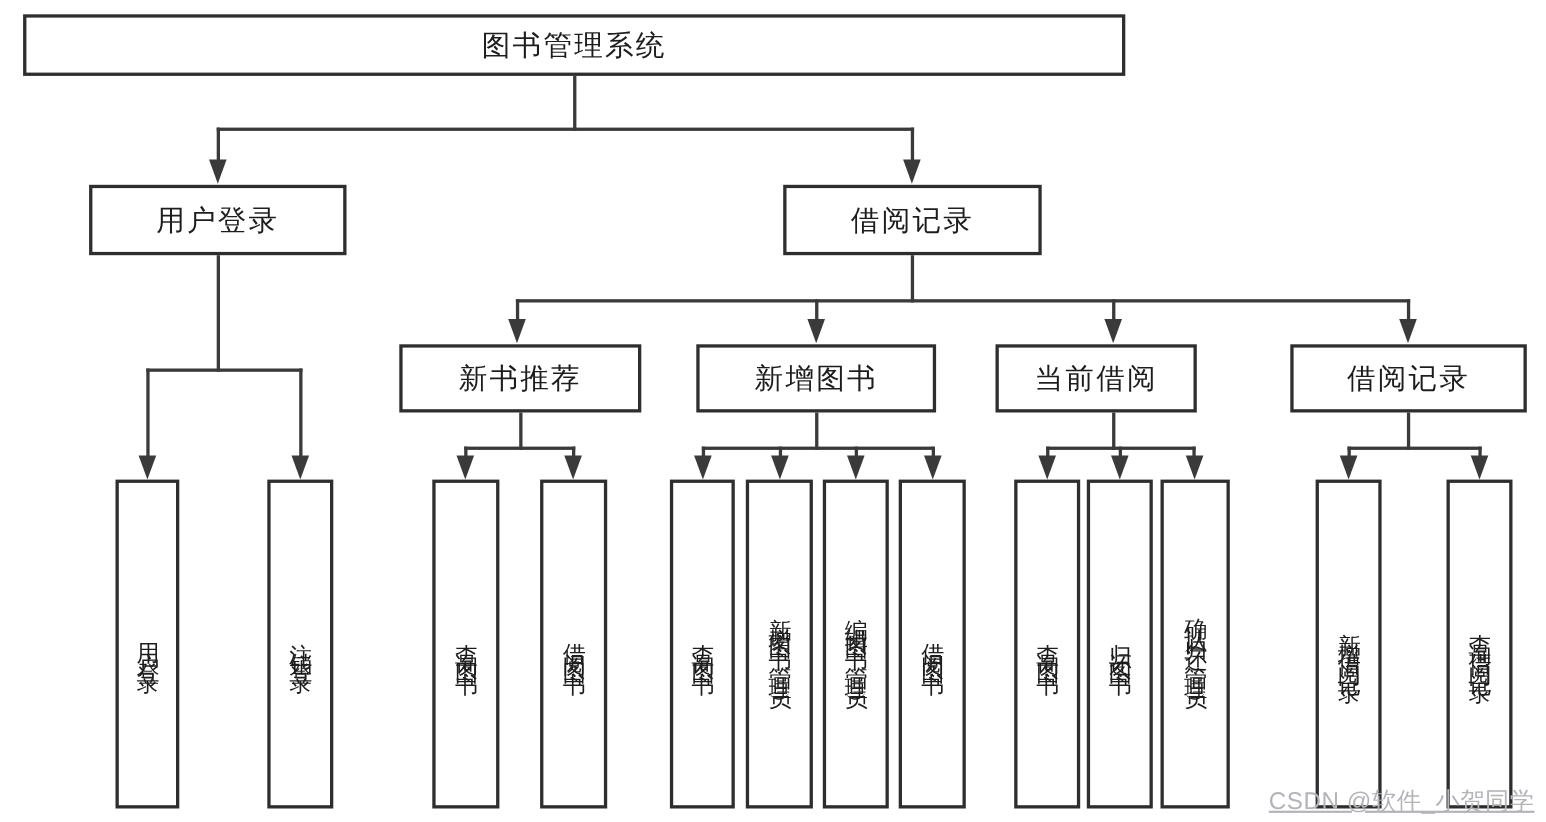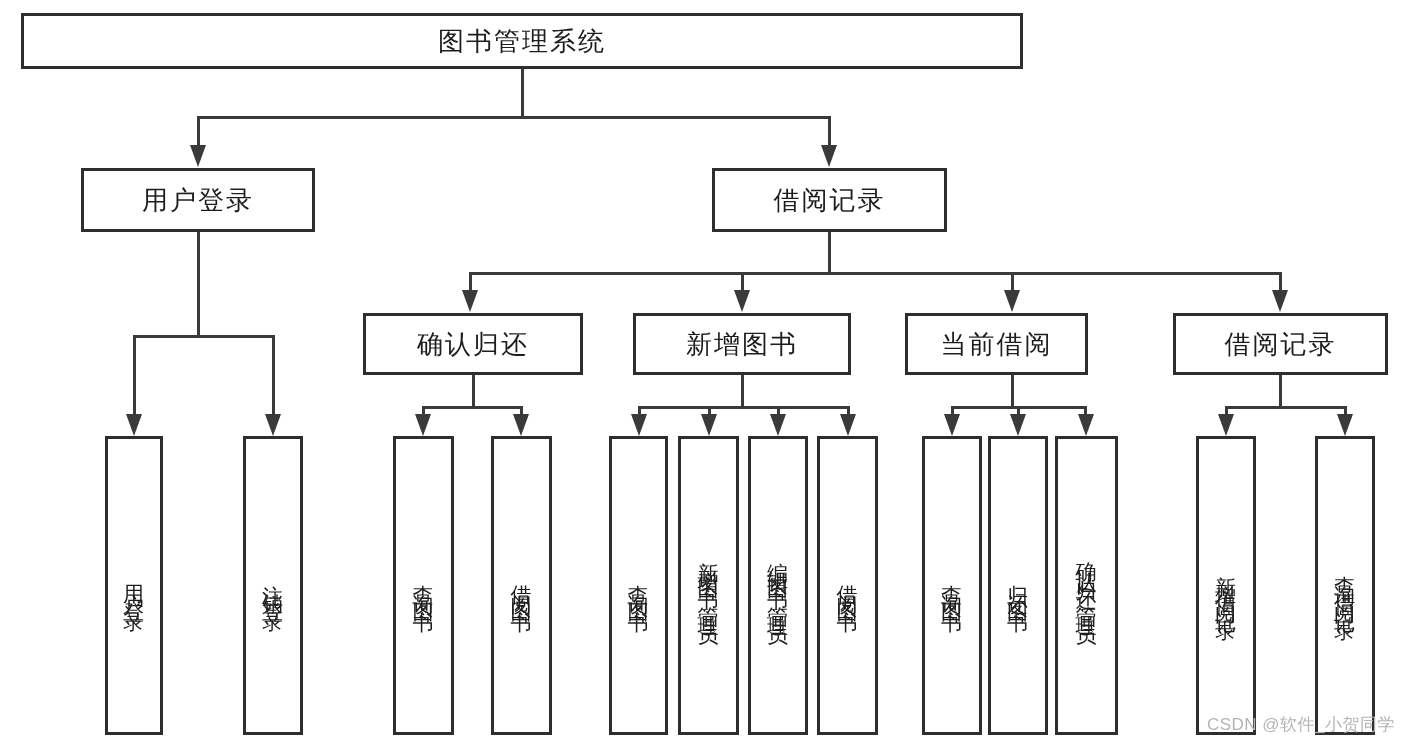--- a/index.html
+++ b/index.html
@@ -44,45 +44,46 @@
   .line{position:absolute;background:var(--line);}
   .arrow{
     position:absolute;width:0;height:0;
     border-left:8px solid transparent;
     border-right:8px solid transparent;
     border-top:22px solid var(--line);
   }
   .watermark{
     position:absolute;
     right:10px;top:713px;
-    font-size:17px;
+    font-size:22px;
     letter-spacing:.5px;
     color:var(--wm);
     white-space:nowrap;
+    text-decoration:underline;
   }
 </style>
 </head>
 <body>
 
 <div id="canvas">
 
   <div class="box" style="left:21px;top:13px;width:1002px;height:56px">
     <span class="hlabel">图书管理系统</span>
   </div>
 
   <div class="box" style="left:81px;top:168px;width:234px;height:64px">
     <span class="hlabel">用户登录</span>
   </div>
 
   <div class="box" style="left:712px;top:168px;width:235px;height:64px">
     <span class="hlabel">借阅记录</span>
   </div>
 
   <div class="box" style="left:363px;top:313px;width:220px;height:62px">
-    <span class="hlabel">确认归还</span>
+    <span class="hlabel">新书推荐</span>
   </div>
 
   <div class="box" style="left:633px;top:313px;width:218px;height:62px">
     <span class="hlabel">新增图书</span>
   </div>
 
   <div class="box" style="left:905px;top:313px;width:183px;height:62px">
     <span class="hlabel">当前借阅</span>
   </div>
 

